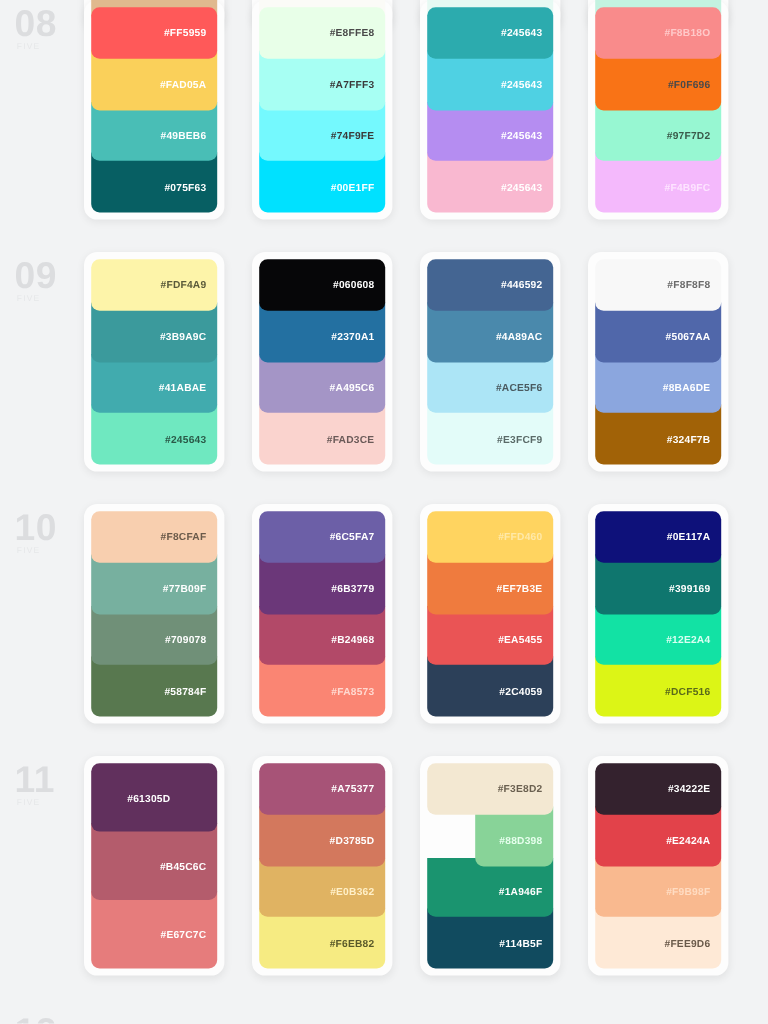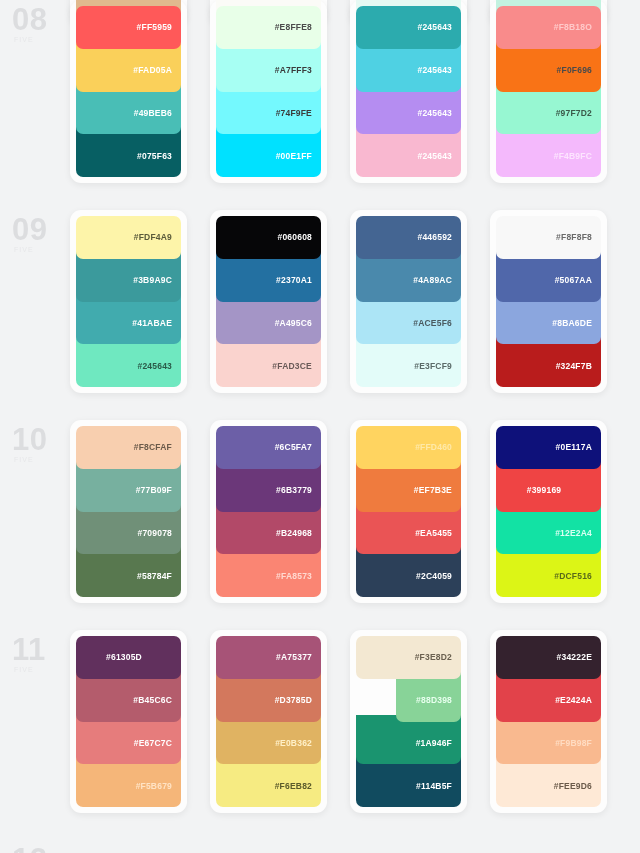--- a/index.html
+++ b/index.html
@@ -243,21 +243,21 @@
           <div class="stack">
             <div class="swatch" style="background: rgb(248, 248, 248); color: rgb(106, 106, 106);">
               <span>#F8F8F8</span>
             </div>
             <div class="swatch" style="background: rgb(80, 103, 170); color: rgb(255, 255, 255);">
               <span>#5067AA</span>
             </div>
             <div class="swatch" style="background: rgb(139, 166, 222); color: rgb(255, 255, 255);">
               <span>#8BA6DE</span>
             </div>
-            <div class="swatch" style="background: #b91c1c; color: rgb(255, 255, 255); padding-left: 28px;">
+            <div class="swatch" style="background: #a16207; color: rgb(255, 255, 255); padding-left: 28px;">
               <span>#324F7B</span>
             </div>
           </div>
         </div>
       </div>
       <div class="row">
         <div class="row-num">10</div>
         <div class="row-sub">FIVE</div>
         <div class="card">
           <div class="stack">
@@ -305,21 +305,21 @@
             <div class="swatch" style="background: rgb(44, 64, 89); color: rgb(255, 255, 255);">
               <span>#2C4059</span>
             </div>
           </div>
         </div>
         <div class="card">
           <div class="stack">
             <div class="swatch" style="background: rgb(14, 17, 122); color: rgb(255, 255, 255);">
               <span>#0E117A</span>
             </div>
-            <div class="swatch" style="background: #ef4444; color: rgb(255, 255, 255); justify-content: center;">
+            <div class="swatch" style="background: #0f766e; color: rgb(255, 255, 255);">
               <span>#399169</span>
             </div>
             <div class="swatch" style="background: rgb(18, 226, 164); color: rgb(217, 255, 242);">
               <span>#12E2A4</span>
             </div>
             <div class="swatch" style="background: rgb(220, 245, 22); color: rgb(90, 106, 26);">
               <span>#DCF516</span>
             </div>
           </div>
         </div>
@@ -331,23 +331,20 @@
           <div class="stack">
             <div class="swatch" style="background: rgb(97, 48, 93); color: rgb(255, 255, 255); justify-content: center;">
               <span>#61305D</span>
             </div>
             <div class="swatch" style="background: rgb(180, 92, 108); color: rgb(255, 255, 255);">
               <span>#B45C6C</span>
             </div>
             <div class="swatch" style="background: rgb(230, 124, 124); color: rgb(255, 255, 255);">
               <span>#E67C7C</span>
             </div>
-            <div class="swatch" style="background: rgb(245, 182, 121); color: rgb(255, 227, 196);">
-              <span>#F5B679</span>
-            </div>
           </div>
         </div>
         <div class="card">
           <div class="stack">
             <div class="swatch" style="background: rgb(167, 83, 119); color: rgb(255, 255, 255);">
               <span>#A75377</span>
             </div>
             <div class="swatch" style="background: rgb(211, 120, 93); color: rgb(255, 255, 255);">
               <span>#D3785D</span>
             </div>

